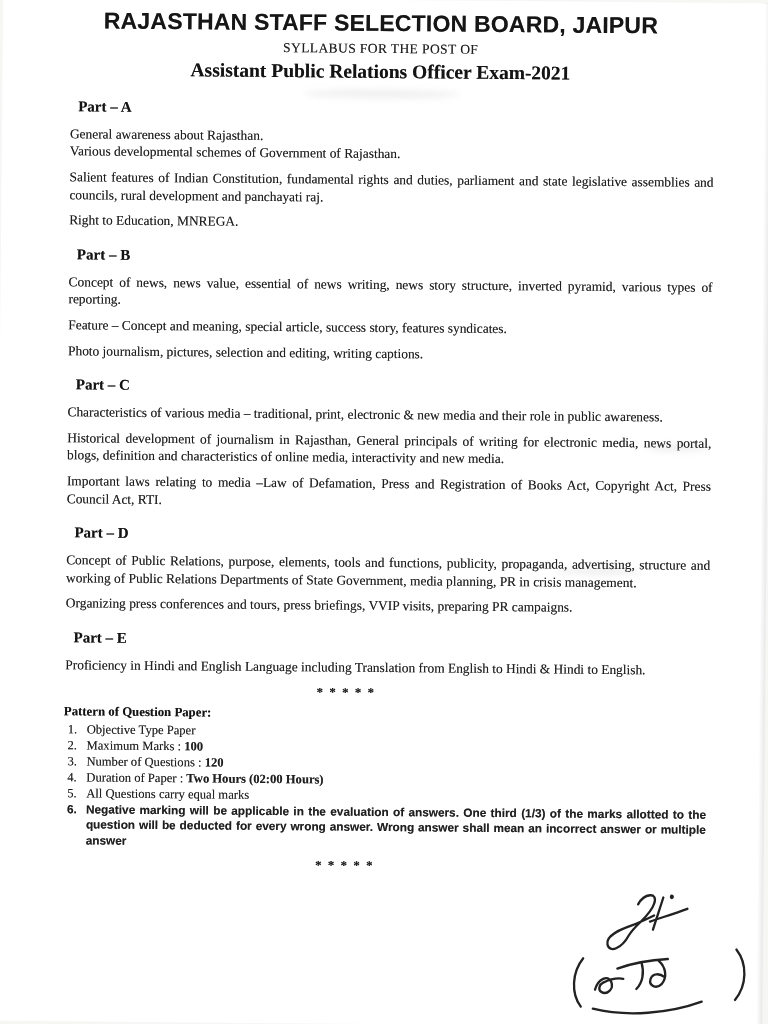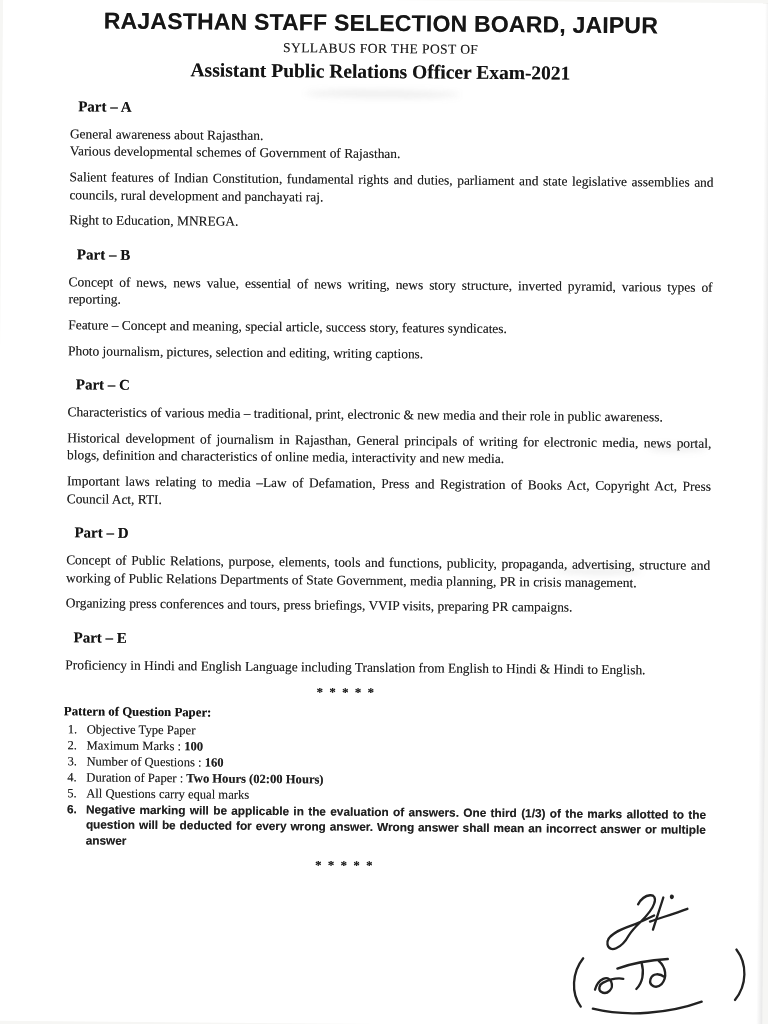--- a/index.html
+++ b/index.html
@@ -106,21 +106,21 @@
         <li class="pi">
           <span class="num">1.</span>
           <span class="txt">Objective Type Paper</span>
         </li>
         <li class="pi">
           <span class="num">2.</span>
           <span class="txt">Maximum Marks : <b>100</b></span>
         </li>
         <li class="pi">
           <span class="num">3.</span>
-          <span class="txt">Number of Questions : <b>160</b></span>
+          <span class="txt">Number of Questions : <b>120</b></span>
         </li>
         <li class="pi">
           <span class="num">4.</span>
           <span class="txt">Duration of Paper : <b>Two Hours (02:00 Hours)</b></span>
         </li>
         <li class="pi">
           <span class="num">5.</span>
           <span class="txt">All Questions carry equal marks</span>
         </li>
         <li class="pi emphasis">

